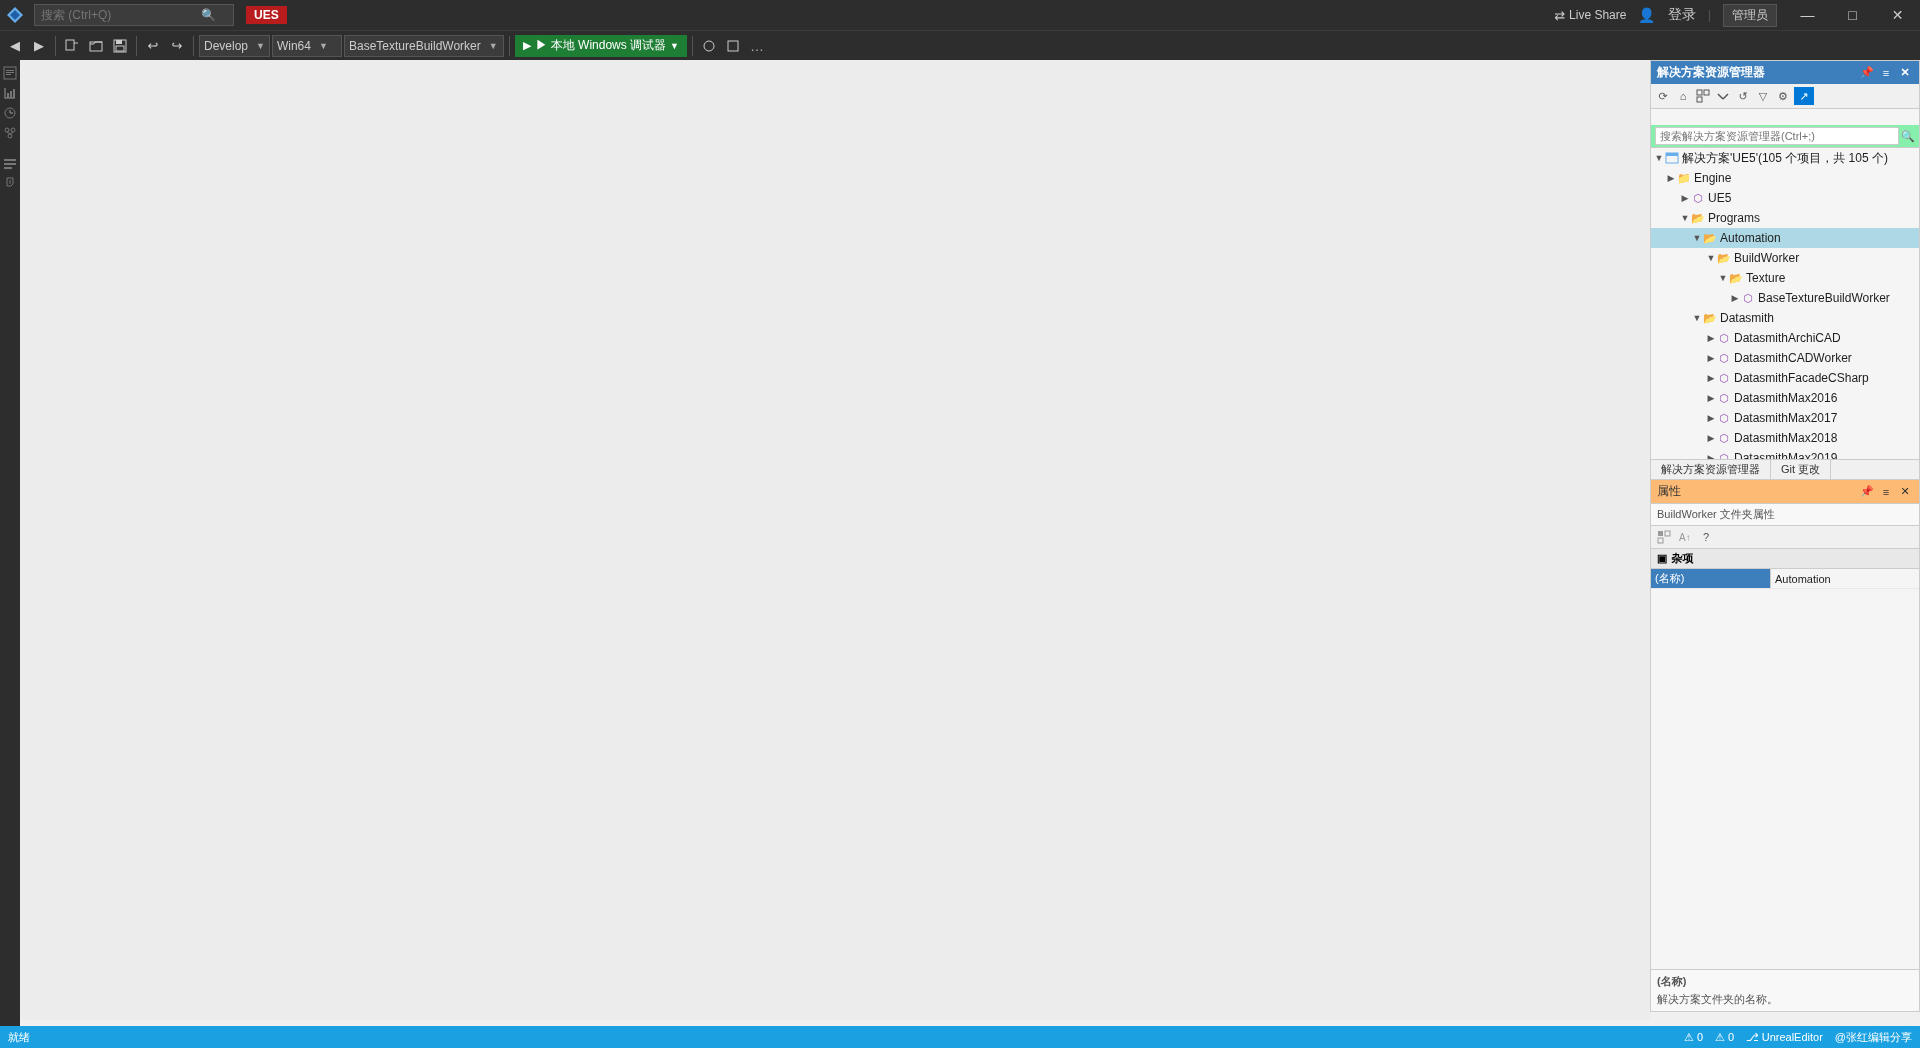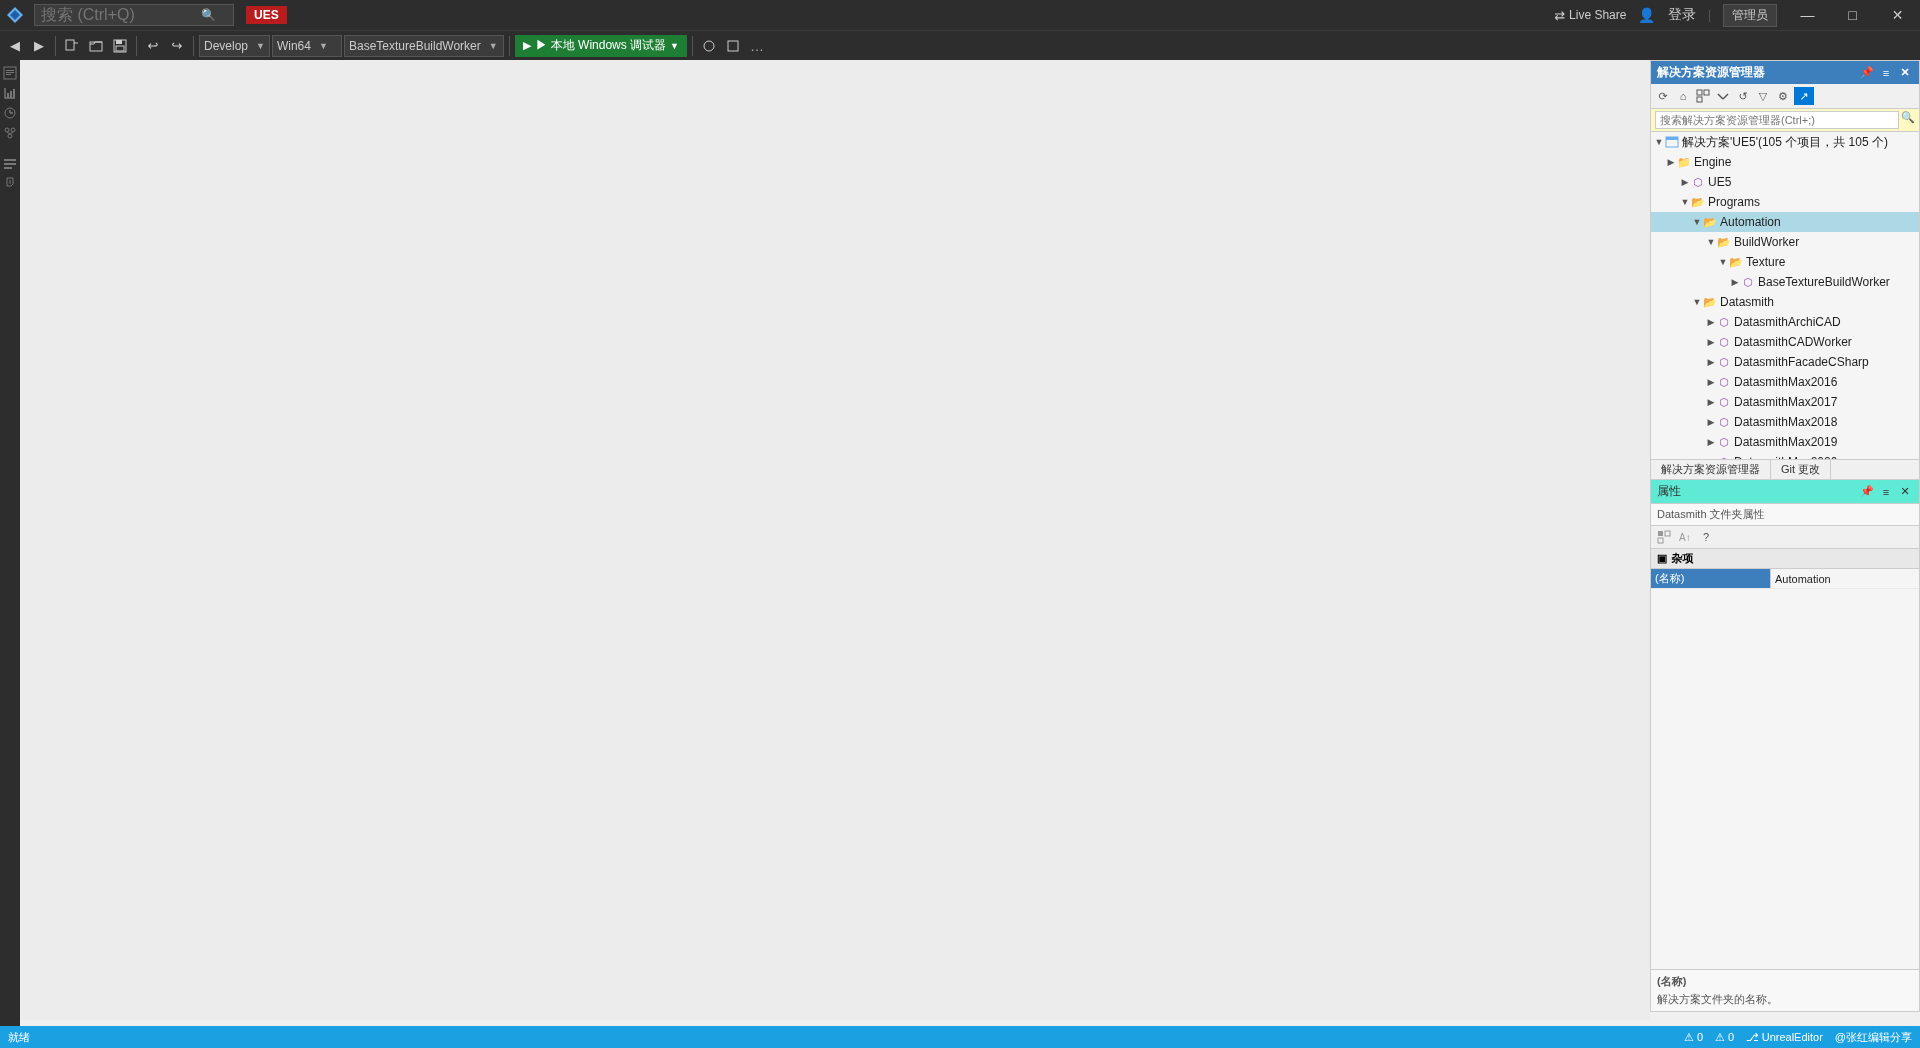--- a/index.html
+++ b/index.html
@@ -45,21 +45,21 @@
       height: 22px;
       display: flex;
       align-items: center;
       padding: 0 6px;
       margin: 0 4px;
     }
     #title-bar .search-box input {
       background: transparent;
       border: none;
       color: #0ea5e9;
-      font-size: 16px;
+      font-size: 12px;
       outline: none;
       width: 160px;
     }
     #title-bar .ues-badge {
       background: #b91c1c;
       color: #fff;
       padding: 2px 8px;
       font-size: 12px;
       font-weight: bold;
       margin: 0 8px;
@@ -225,21 +225,21 @@
       background: #3c7fbc;
       color: #fff;
       padding: 3px 6px;
       font-size: 12px;
       font-weight: bold;
       display: flex;
       align-items: center;
       justify-content: space-between;
     }
     .panel-titlebar-gray {
-      background: #5eead4;
+      background: #fdba74;
       color: #333;
       border-bottom: 1px solid #ccc;
       padding: 3px 6px;
       font-size: 12px;
       display: flex;
       align-items: center;
       justify-content: space-between;
     }
     .panel-icons {
       display: flex;
@@ -271,24 +271,25 @@
       height: 18px;
       display: flex;
       align-items: center;
       justify-content: center;
       font-size: 11px;
       color: #555;
       cursor: pointer;
     }
     .se-search {
       display: flex;
-      align-items: flex-start;
+      align-items: center;
       padding: 2px 4px;
       border-bottom: 1px solid #ccc;
-      background: #fef9c3;
+      background: #86efac;
+      margin-top: 16px;
     }
     .se-search input {
       flex: 1;
       border: 1px solid #ccc;
       font-size: 11px;
       padding: 1px 4px;
       outline: none;
       height: 18px;
     }
     .se-search-icon {
@@ -730,21 +731,21 @@
 
   <div id="properties-panel">
     <div class="panel-titlebar-gray">
       <span>属性</span>
       <div class="panel-icons">
         <span class="panel-icon-btn panel-icon-btn-dark">📌</span>
         <span class="panel-icon-btn panel-icon-btn-dark">≡</span>
         <span class="panel-icon-btn panel-icon-btn-dark">✕</span>
       </div>
     </div>
-    <div style="padding: 3px 6px; font-size: 11px; color: #555; border-bottom: 1px solid #ccc; background: #f8f8f8;">Datasmith 文件夹属性</div>
+    <div style="padding: 3px 6px; font-size: 11px; color: #555; border-bottom: 1px solid #ccc; background: #f8f8f8;">BuildWorker 文件夹属性</div>
     <div class="props-toolbar">
       <div class="se-toolbar-btn">
         <svg width="14" height="14" viewBox="0 0 14 14">
             <rect x="1" y="1" width="5" height="5" fill="#999"></rect>
             <rect x="8" y="1" width="5" height="5" fill="none" stroke="#999" stroke-width="1"></rect>
             <rect x="1" y="8" width="5" height="5" fill="none" stroke="#999" stroke-width="1"></rect>
           </svg>
       </div>
       <div class="se-toolbar-btn">
         <svg width="14" height="14" viewBox="0 0 14 14">

